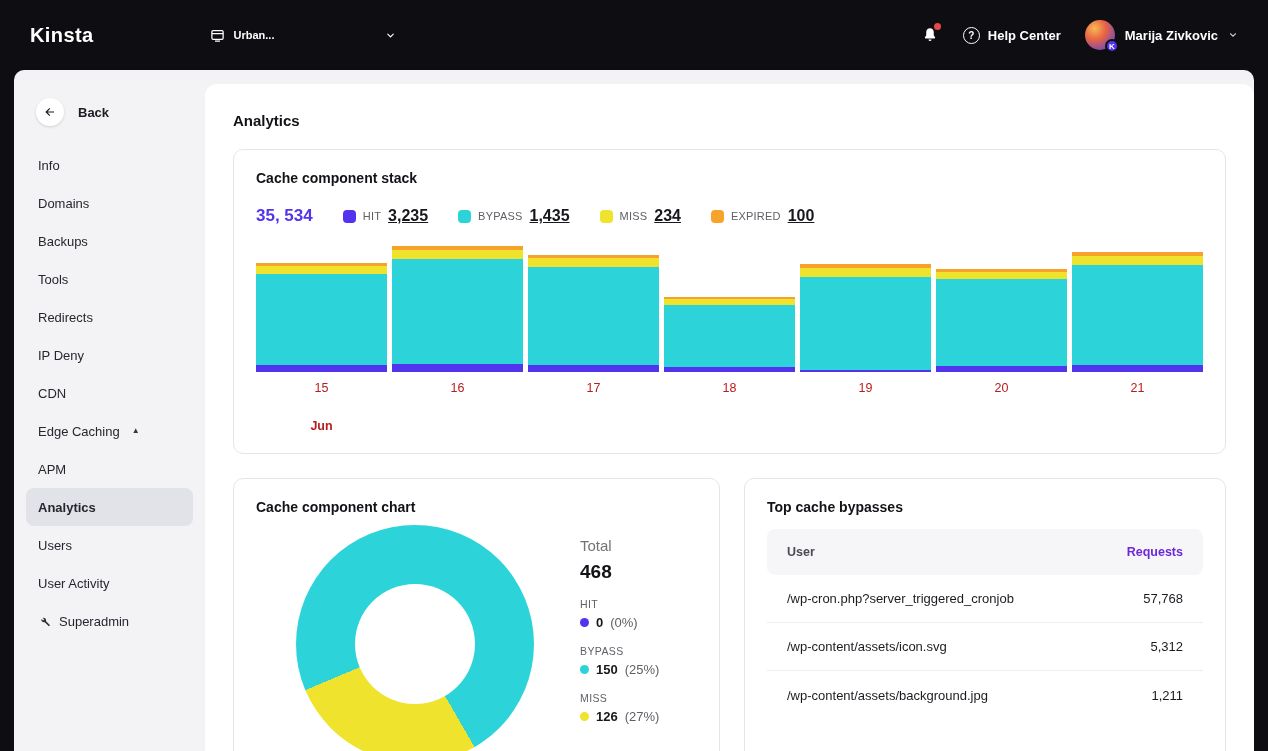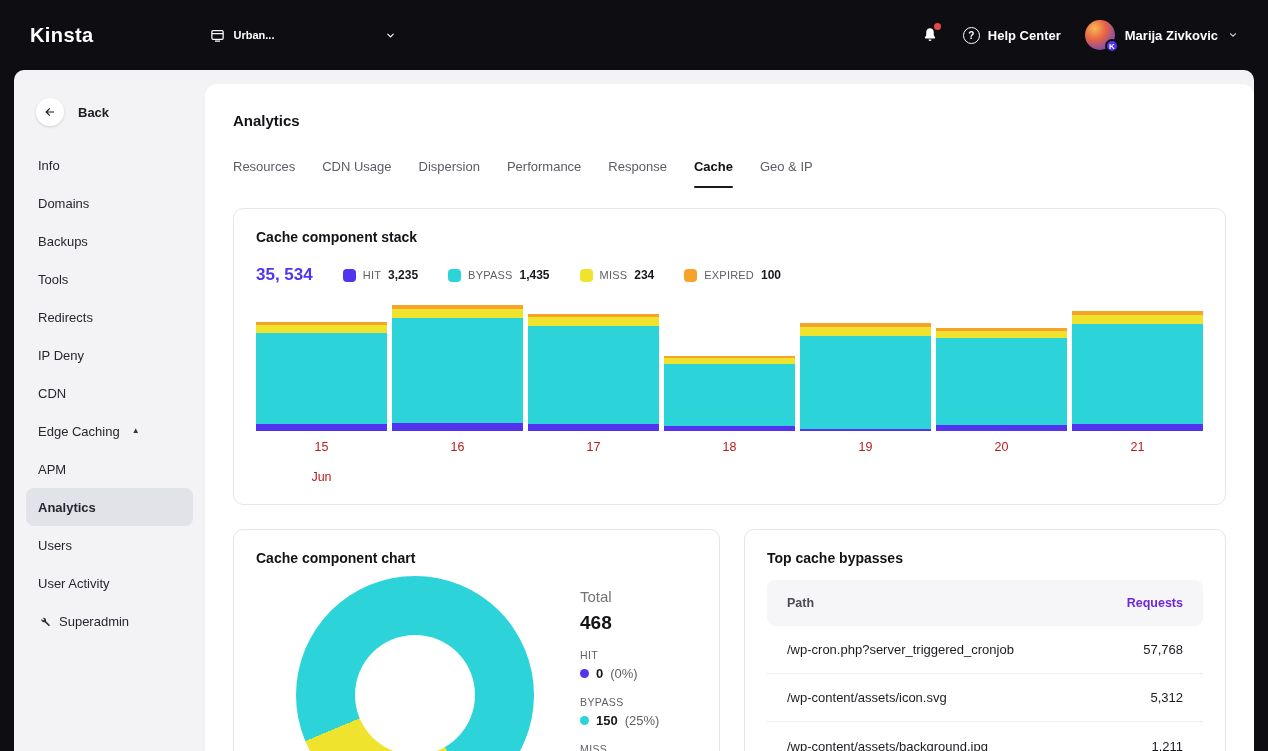--- a/index.html
+++ b/index.html
@@ -50,28 +50,28 @@
 
   .card { border:1px solid #e6e6ea; border-radius:10px; padding:20px 22px; background:#fff; }
   .card h2 { font-size:14px; font-weight:700; color:#121317; margin:0; }
   .stack-card { margin-top:20px; }
 
   .legend-row { display:flex; align-items:center; margin-top:20px; gap:30px; }
   .big-total { color:#5333ed; font-size:17px; font-weight:700; }
   .legend-item { display:flex; align-items:center; gap:7px; font-size:11px; cursor:pointer; }
   .legend-swatch { width:13px; height:13px; border-radius:4px; }
   .legend-label { color:#5d6066; letter-spacing:.2px; }
-  .legend-value { color:#17181d; font-weight:700; font-size:12px; }
+  .legend-value { color:#17181d; font-weight:700; font-size:16px;text-decoration:underline; }
 
   .chart-grid { display:grid; grid-template-columns:repeat(7,1fr); gap:5px; }
   #stack-chart { margin-top:18px; height:128px; align-items:end; }
   .bar { display:flex; flex-direction:column-reverse; width:100%; align-self:end; cursor:pointer; }
   #stack-axis { margin-top:9px; }
   .xlab, .month-label { text-align:center; font-size:12.5px; color:#b91c1c; }
-  .month-row { margin-top:16px; }
+  .month-row { margin-top:24px;font-weight:bold; }
 
   .two-col { display:grid; grid-template-columns:487px 1fr; gap:24px; margin-top:24px; }
 
   .donut-wrap { display:flex; gap:46px; margin-top:10px; }
   .donut { width:238px; height:238px; border-radius:50%; position:relative; margin-left:40px; flex:none; background:#2cd4d9; }
   .donut-hole { position:absolute; inset:59px; background:#fff; border-radius:50%; }
   .donut-legend { padding-top:12px; }
   .dl-total-label { font-size:15px; color:#737373; }
   .dl-total-value { font-size:19px; font-weight:700; color:#121317; margin-top:7px; }
   .dl-group { margin-top:15px; }
@@ -196,29 +196,20 @@
             </svg>
         </span>
         <span>Superadmin</span>
       </div>
     </nav>
   </aside>
 
   <main class="content">
     <h1 class="page-title">Analytics</h1>
 
-    <nav class="tabs">
-      <div class="tab">Resources</div>
-      <div class="tab">CDN Usage</div>
-      <div class="tab">Dispersion</div>
-      <div class="tab">Performance</div>
-      <div class="tab">Response</div>
-      <div class="tab active">Cache</div>
-      <div class="tab">Geo &amp; IP</div>
-    </nav>
 
     <section class="card stack-card">
       <h2>Cache component stack</h2>
 
       <div class="legend-row">
         <span class="big-total">35, 534</span>
         <span class="legend-item">
           <span class="legend-swatch" style="background: rgb(83, 51, 237);"></span>
           <span class="legend-label">HIT</span>
           <span class="legend-value">3,235</span>
@@ -334,21 +325,21 @@
                 <span class="dl-pct">(27%)</span>
               </div>
             </div>
           </div>
         </div>
       </section>
 
       <section class="card">
         <h2>Top cache bypasses</h2>
         <div class="table-head">
-          <span class="th-path">Path</span>
+          <span class="th-path">User</span>
           <span class="th-requests">Requests</span>
         </div>
         <div class="table-row">
           <span>/wp-cron.php?server_triggered_cronjob</span>
           <span>57,768</span>
         </div>
         <div class="table-row">
           <span>/wp-content/assets/icon.svg</span>
           <span>5,312</span>
         </div>

